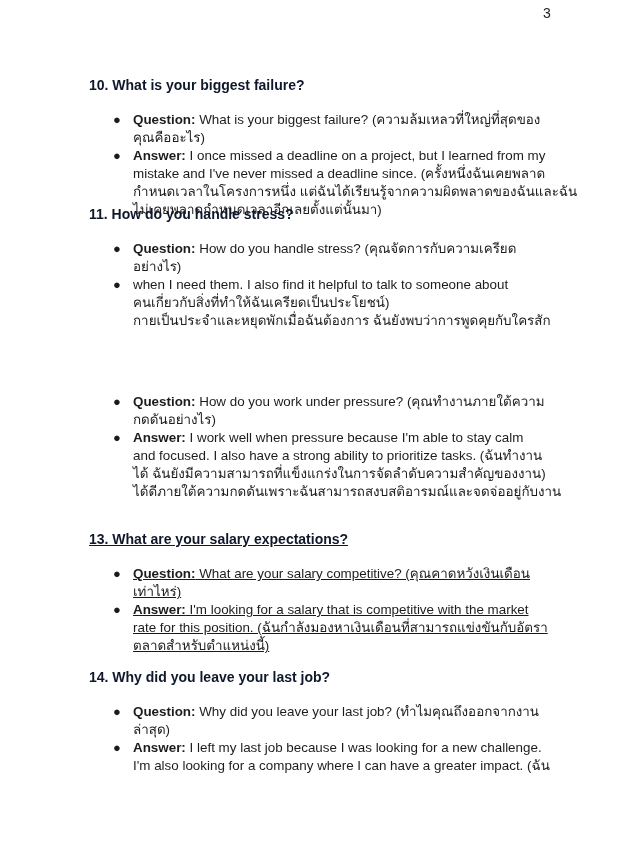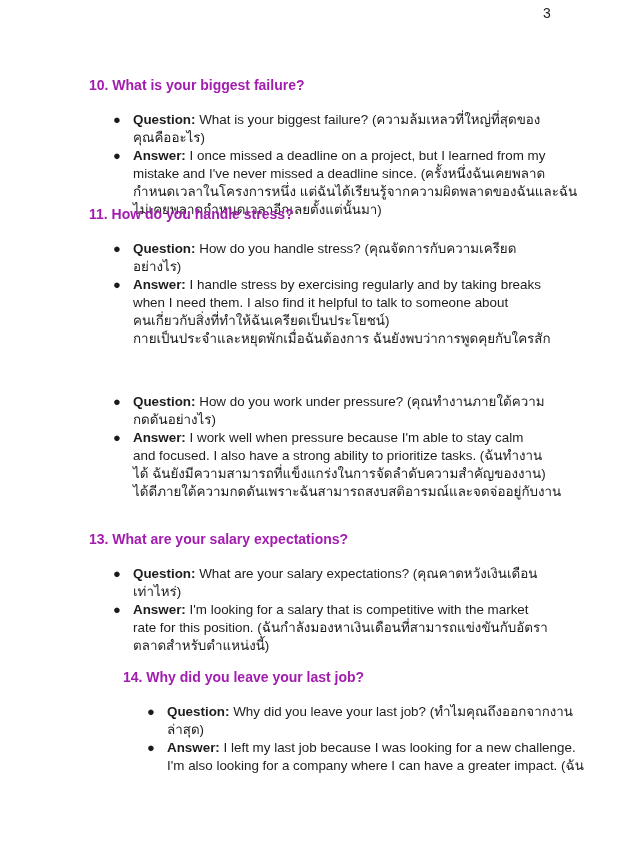--- a/index.html
+++ b/index.html
@@ -8,21 +8,21 @@
     font-family: "Liberation Sans", "DejaVu Sans", sans-serif;
     color: #1a1a1a;
   }
   .page-number {
     position: absolute; top: 5px; left: 543px;
     font-size: 14px; color: #222;
   }
   .section { position: absolute; left: 89px; width: 500px; }
   .heading {
     font-weight: bold; font-size: 14px; line-height: 18px;
-    margin: 0; white-space: nowrap; color: #a21caf;
+    margin: 0; white-space: nowrap; color: #0f172a;
   }
   ul.items { list-style: none; margin: 0; padding: 0; position: relative; }
   li.item { position: relative; padding-left: 44px; }
   .bullet {
     position: absolute; left: 24px; top: 0; font-size: 13px; line-height: 18px;
   }
   .line {
     display: block; font-size: 13.4px; line-height: 18px; white-space: nowrap; color: #1c1c1c;
   }
   .label { font-weight: bold; text-align: right; }
@@ -53,21 +53,20 @@
     <div class="section" style="top: 205px;">
       <h3 class="heading">11. How do you handle stress?</h3>
       <ul class="items" style="margin-top: 17px;">
         <li class="item">
           <span class="bullet">●</span>
           <span class="line"><span class="label">Question:</span><span> How do you handle stress? (คุณจัดการกับความเครียด</span></span>
           <span class="line"><span>อย่างไร)</span></span>
         </li>
         <li class="item">
           <span class="bullet">●</span>
-          <span class="line"><span class="label">Answer:</span><span> I handle stress by exercising regularly and by taking breaks</span></span>
           <span class="line"><span>when I need them. I also find it helpful to talk to someone about</span></span>
           <span class="line"><span>คนเกี่ยวกับสิ่งที่ทำให้ฉันเครียดเป็นประโยชน์)</span></span>
           <span class="line"><span>กายเป็นประจำและหยุดพักเมื่อฉันต้องการ ฉันยังพบว่าการพูดคุยกับใครสัก</span></span>
         </li>
       </ul>
     </div>
     <div class="section" style="top: 376px;">
       <ul class="items" style="margin-top: 17px;">
         <li class="item">
           <span class="bullet">●</span>
@@ -76,37 +75,37 @@
         </li>
         <li class="item">
           <span class="bullet">●</span>
           <span class="line"><span class="label">Answer:</span><span> I work well when pressure because I'm able to stay calm</span></span>
           <span class="line"><span>and focused. I also have a strong ability to prioritize tasks. (ฉันทำงาน</span></span>
           <span class="line"><span>ได้ ฉันยังมีความสามารถที่แข็งแกร่งในการจัดลำดับความสำคัญของงาน)</span></span>
           <span class="line"><span>ได้ดีภายใต้ความกดดันเพราะฉันสามารถสงบสติอารมณ์และจดจ่ออยู่กับงาน</span></span>
         </li>
       </ul>
     </div>
-    <div class="section" style="top: 530px;">
+    <div class="section" style="top: 530px; text-decoration: underline;">
       <h3 class="heading">13. What are your salary expectations?</h3>
       <ul class="items" style="margin-top: 17px;">
         <li class="item">
           <span class="bullet">●</span>
-          <span class="line"><span class="label">Question:</span><span> What are your salary expectations? (คุณคาดหวังเงินเดือน</span></span>
+          <span class="line"><span class="label">Question:</span><span> What are your salary competitive? (คุณคาดหวังเงินเดือน</span></span>
           <span class="line"><span>เท่าไหร่)</span></span>
         </li>
         <li class="item">
           <span class="bullet">●</span>
           <span class="line"><span class="label">Answer:</span><span> I'm looking for a salary that is competitive with the market</span></span>
           <span class="line"><span>rate for this position. (ฉันกำลังมองหาเงินเดือนที่สามารถแข่งขันกับอัตรา</span></span>
           <span class="line"><span>ตลาดสำหรับตำแหน่งนี้)</span></span>
         </li>
       </ul>
     </div>
-    <div class="section" style="top: 668px; margin-left: 34px;">
+    <div class="section" style="top: 668px;">
       <h3 class="heading">14. Why did you leave your last job?</h3>
       <ul class="items" style="margin-top: 17px;">
         <li class="item">
           <span class="bullet">●</span>
           <span class="line"><span class="label">Question:</span><span> Why did you leave your last job? (ทำไมคุณถึงออกจากงาน</span></span>
           <span class="line"><span>ล่าสุด)</span></span>
         </li>
         <li class="item">
           <span class="bullet">●</span>
           <span class="line"><span class="label">Answer:</span><span> I left my last job because I was looking for a new challenge.</span></span>

